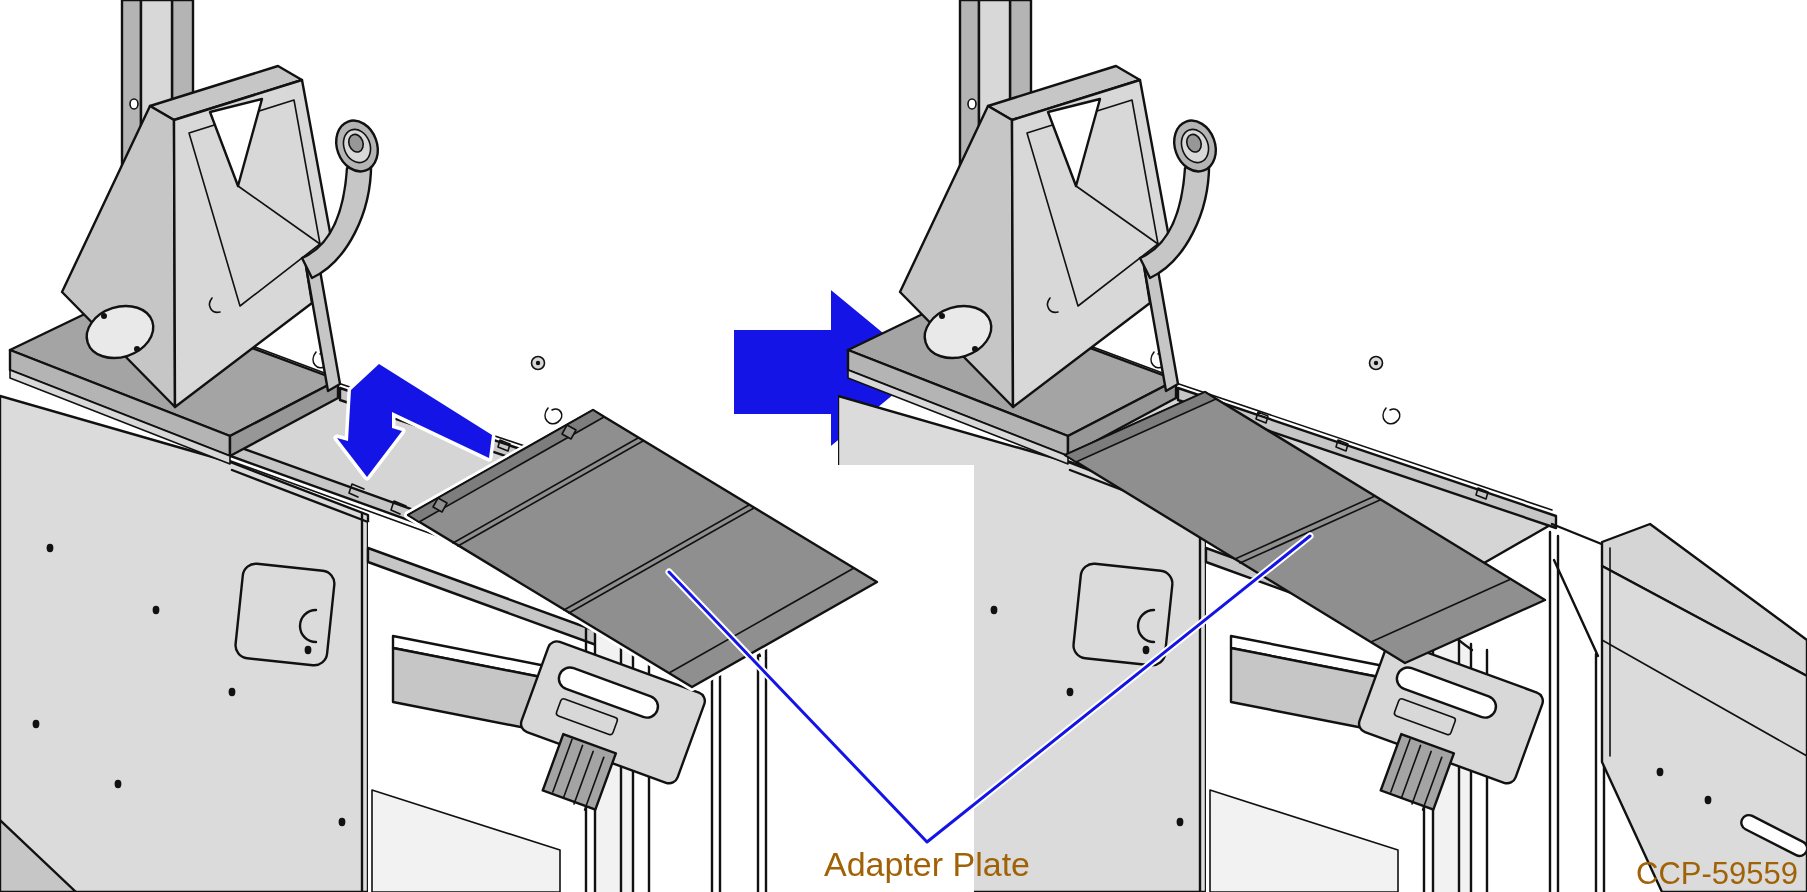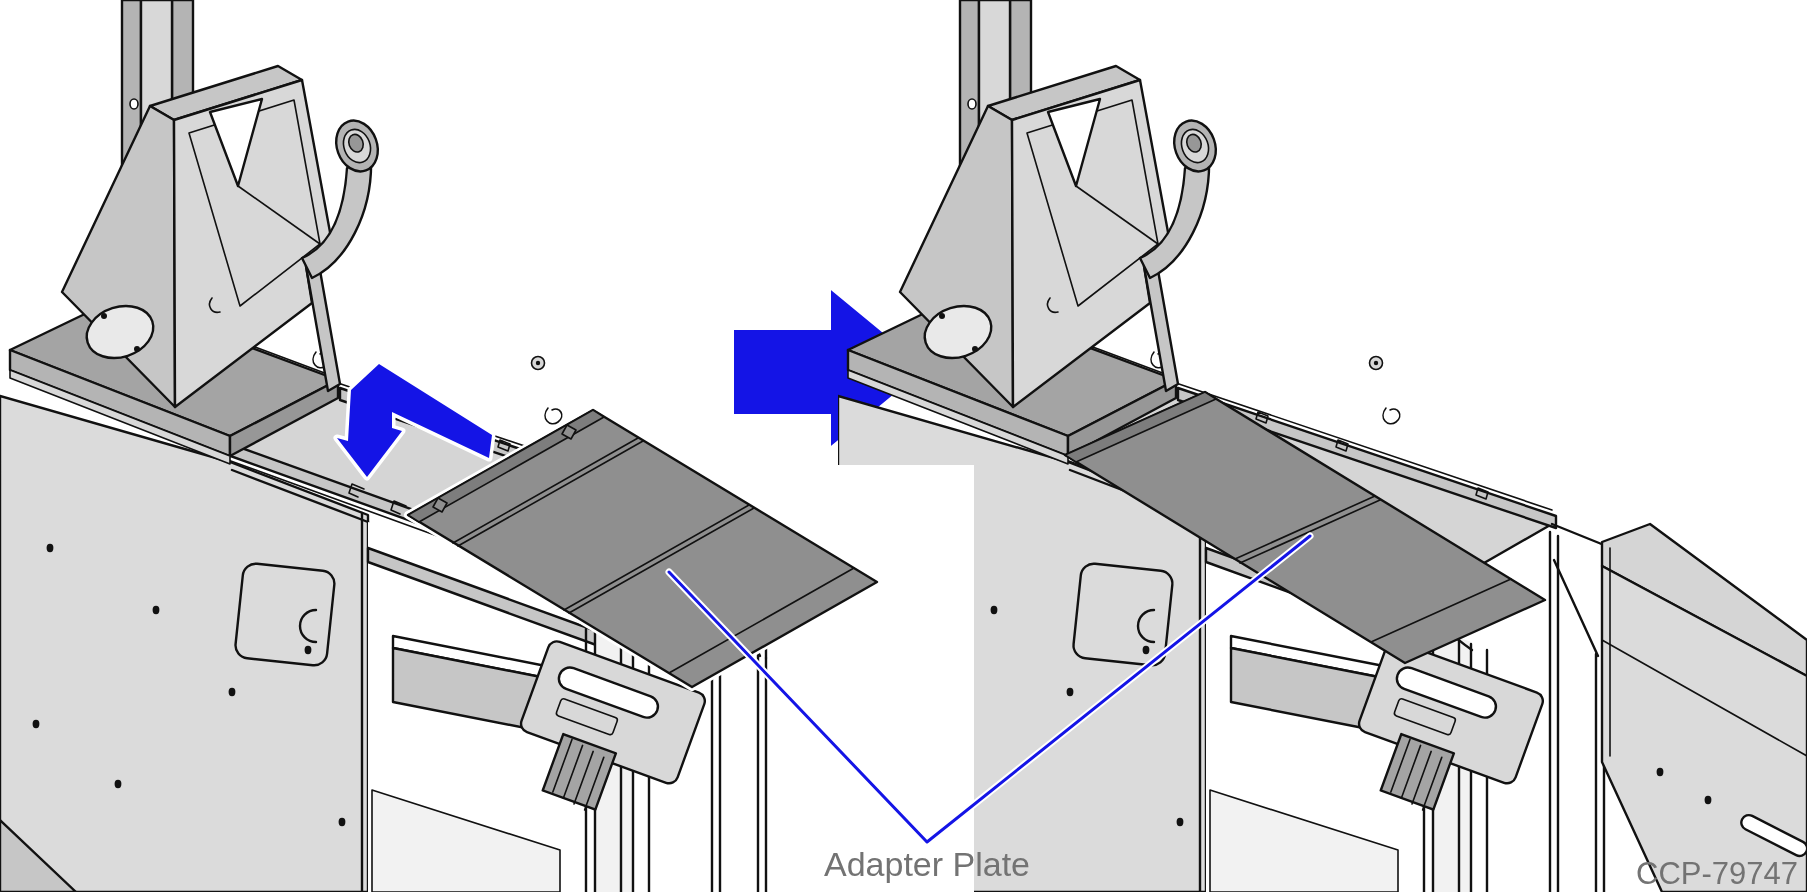--- a/index.html
+++ b/index.html
@@ -21,21 +21,21 @@
   .wht{fill:#FFFFFF}
   .plate{fill:var(--plate-gray)}
   .plate-dark{fill:#7D7D7D}
   .ln{stroke:var(--outline);stroke-width:2.4;stroke-linejoin:round;stroke-linecap:round;}
   .ln-thin{stroke:var(--outline);stroke-width:1.6;stroke-linejoin:round;stroke-linecap:round;}
   .nofill{fill:none}
   .blue{fill:var(--callout-blue)}
   .blue-stroke{stroke:var(--callout-blue)}
   .case{stroke:#FFFFFF;fill:none;stroke-linejoin:round;stroke-linecap:round;}
   .label{
-    position:absolute;color:#737373;white-space:nowrap;
+    position:absolute;color:#a16207;white-space:nowrap;
   }
   .label-callout{
     left:797px;top:845px;width:260px;text-align:center;
     font-size:34px;letter-spacing:0px;
   }
   .label-code{
     right:9px;top:856px;font-size:31px;text-align:right;
   }
 </style>
 </head>
@@ -223,14 +223,14 @@
       </g>
     </g>
 
     <g>
       <polyline class="case" stroke-width="7" points="669,572 927,842 1310,536"></polyline>
       <polyline class="blue-stroke" fill="none" stroke-width="3" stroke-linejoin="round" stroke-linecap="round" points="669,572 927,842 1310,536"></polyline>
     </g>
   </svg>
 
   <div class="label label-callout">Adapter Plate</div>
-  <div class="label label-code">CCP-79747</div>
+  <div class="label label-code">CCP-59559</div>
 </div>
 
 </body></html>

